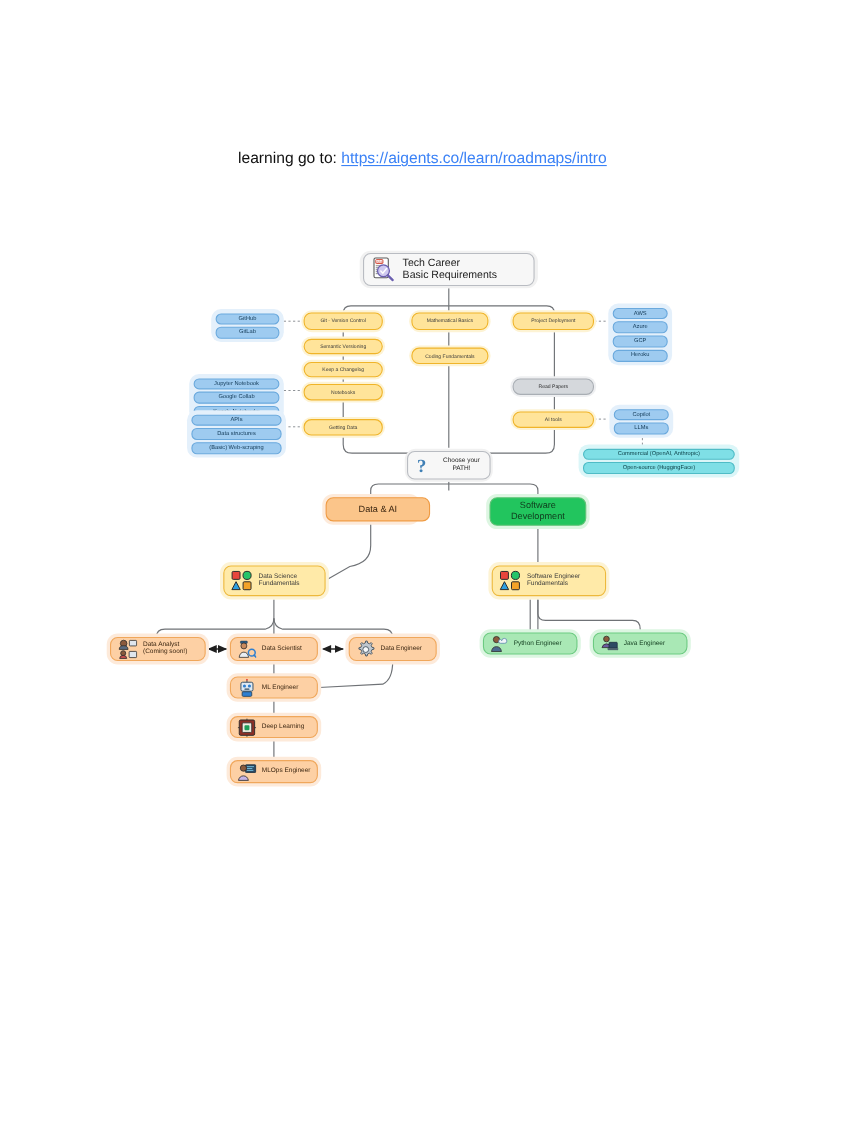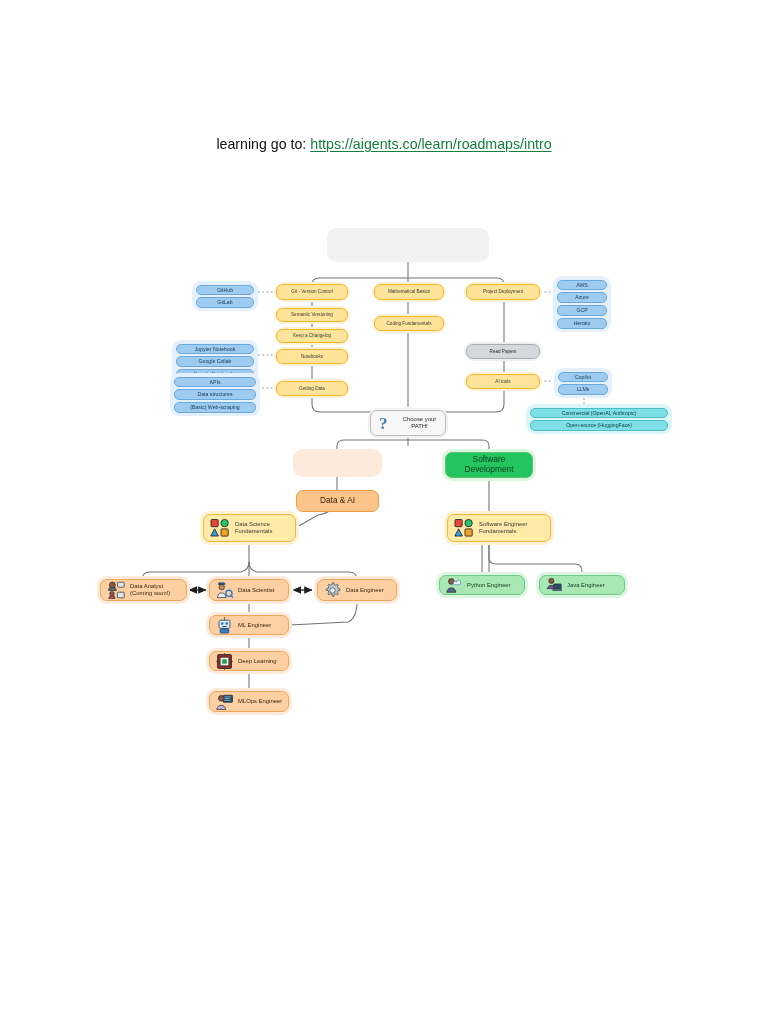--- a/index.html
+++ b/index.html
@@ -14,21 +14,21 @@
   }
 
   
   #caption {
     position:absolute; left:84px; top:110px; width:600px;
     text-align:center;
     font-size:14.2px; line-height:1.62;
     color:#111111;
   }
   #caption a {
-    color:#15803d; text-underline-offset:2px;
+    color:#3b82f6; text-underline-offset:2px;
   }
 
   
   #canvas {
     position:absolute; left:0; top:0; width:768px; height:1024px;
   }
   #edges { position:absolute; left:0; top:0; width:768px; height:1024px; pointer-events:none; }
 
   .node {
     position:absolute;
@@ -179,20 +179,39 @@
       <path d="M258,292 L276,292"></path>
       <path d="M258,355 L276,355"></path>
       <path d="M258,388 L276,388"></path>
       <path d="M536,292 L552,292"></path>
       <path d="M536,381 L552,381"></path>
       <path d="M584,394 L584,408"></path>
     </g>
   </svg>
 
   <div class="shell s-white" style="left:327px; top:228px; width:162px; height:34px;"></div>
+  <div class="node n-white with-icon fs9" style="left:330px; top:230px; width:156px; height:30px;">
+    <svg class="ico" width="24" height="24" viewBox="0 0 24 24">
+      <rect x="3" y="1.5" width="13" height="18" rx="1.4" fill="#ffffff" stroke="#5a5a5a" stroke-width="1"></rect>
+      <rect x="4.6" y="3" width="6.5" height="3.6" rx="0.6" fill="#fff" stroke="#d14b3a" stroke-width="0.9"></rect>
+      <text x="5.1" y="5.9" font-size="3.1" fill="#d14b3a" font-family="Liberation Sans, sans-serif">ABC</text>
+      <g stroke="#7a7a7a" stroke-width="0.8">
+        <line x1="4.6" y1="8.6" x2="14.2" y2="8.6"></line>
+          <line x1="4.6" y1="10.4" x2="14.2" y2="10.4"></line>
+        <line x1="4.6" y1="12.2" x2="12.4" y2="12.2"></line>
+          <line x1="4.6" y1="14" x2="13.6" y2="14"></line>
+        <line x1="4.6" y1="15.8" x2="11" y2="15.8"></line>
+      </g>
+      <circle cx="11.6" cy="13.2" r="5.4" fill="#cfc9f0" stroke="#6b5fb0" stroke-width="1.2"></circle>
+      <path d="M9.2,13.4 l1.8,1.9 l3.4,-4.2" fill="none" stroke="#ffffff" stroke-width="1.3" stroke-linecap="round"></path>
+      <line x1="15.6" y1="17.3" x2="20" y2="21.6" stroke="#6b5fb0" stroke-width="2.1" stroke-linecap="round"></line>
+    </svg>
+    <span class="lbl">Tech Career
+Basic Requirements</span>
+  </div>
 
   <div class="group s-blue" style="left:192px; top:281px; width:66px;">
     <div class="chip n-blue fs55">GitHub</div>
     <div class="chip n-blue fs55">GitLab</div>
   </div>
 
   <div class="group s-blue" style="left:172px; top:340px; width:86px;">
     <div class="chip n-blue fs55">Jupyter Notebook</div>
     <div class="chip n-blue fs55">Google Collab</div>
     <div class="chip n-blue fs55">Kaggle Notebooks</div>
@@ -254,21 +273,21 @@
   <div class="shell s-white" style="left:368px; top:408px; width:80px; height:30px;"></div>
   <div class="node n-white with-icon fs6" style="left:370px; top:410px; width:76px; height:26px;">
     <svg class="ico" width="16" height="18" viewBox="0 0 16 18">
       <text x="2" y="15" font-size="17" font-weight="bold" fill="#3f7fb5" font-family="Liberation Serif, serif">?</text>
     </svg>
     <span class="lbl" style="text-align:center; flex:1;">Choose your
 PATH!</span>
   </div>
 
   <div class="shell s-orange" style="left:293px; top:449px; width:89px; height:28px;"></div>
-  <div class="node n-orange fs8" style="left:296px; top:452px; width:83px; height:22px;margin-top:38px;">Data &amp; AI</div>
+  <div class="node n-orange fs8" style="left:296px; top:452px; width:95px; height:22px;">Data &amp; AI</div>
 
   <div class="shell s-green" style="left:442px; top:449px; width:94px; height:32px;"></div>
   <div class="node n-green fs8" style="left:445px; top:452px; width:88px; height:26px;">Software
 Development</div>
 
   <div class="shell s-yellow2" style="left:200px; top:511px; width:99px; height:34px;"></div>
   <div class="node n-yellow2 with-icon fs6" style="left:203px; top:514px; width:93px; height:28px;">
     <svg class="ico" width="20" height="20" viewBox="0 0 20 20">
       <rect x="1" y="1.5" width="7.2" height="7.2" rx="1" fill="#e8453c" stroke="#2b2b2b" stroke-width="0.9"></rect>
       <circle cx="14.6" cy="5.1" r="3.7" fill="#25c469" stroke="#2b2b2b" stroke-width="0.9"></circle>

